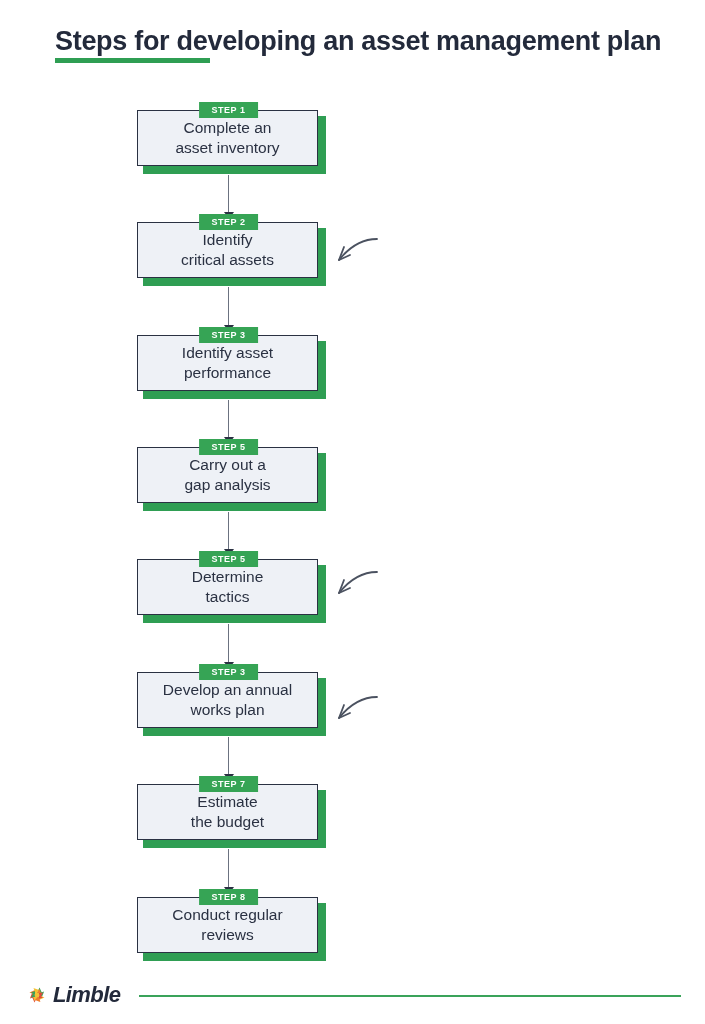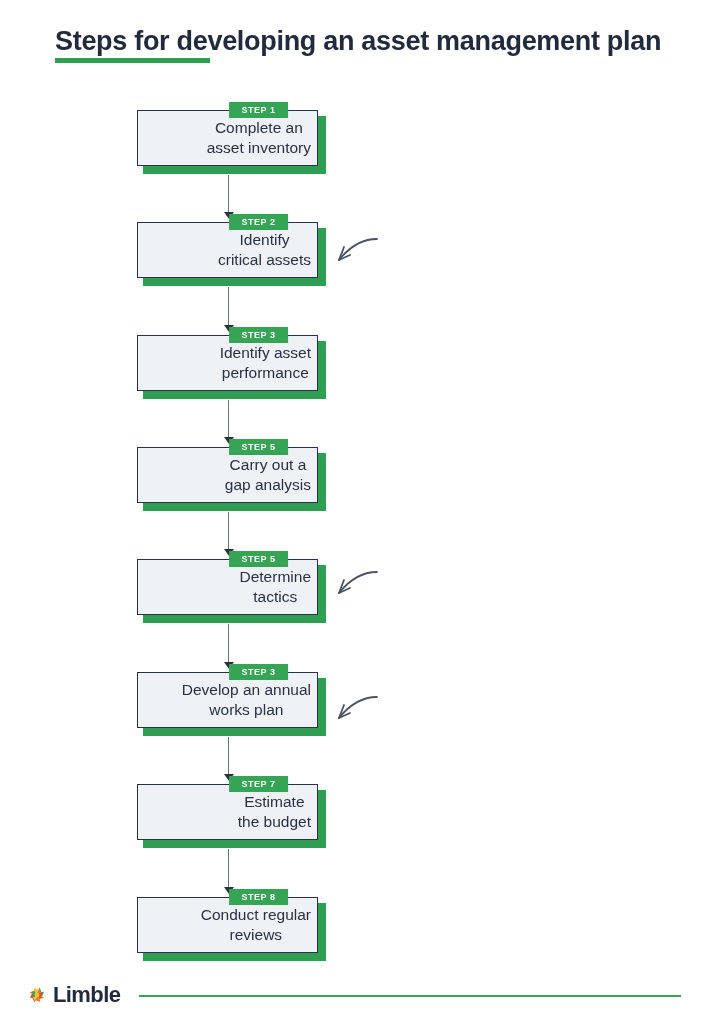--- a/index.html
+++ b/index.html
@@ -63,21 +63,21 @@
     position: absolute;
     left: 0;
     top: 0;
     width: 181px;
     height: 56px;
     background: #eef1f6;
     border: 1.6px solid #2a3142;
     box-sizing: border-box;
     display: flex;
     align-items: center;
-    justify-content: flex-end;
+    justify-content: center;
   }
   .step-label {
     font-size: 15.5px;
     line-height: 20px;
     text-align: center;
     color: #2a3142;
     padding: 0 6px;
     white-space: pre-line;
   }
   .step-badge {
@@ -87,21 +87,20 @@
     top: -8px;
     background: #36a455;
     color: #ffffff;
     font-size: 9px;
     font-weight: bold;
     letter-spacing: 0.5px;
     padding: 3px 13px 3px 13px;
     line-height: 10px;
     white-space: nowrap;
     z-index: 4;
-    margin-left: 30px;
   }
 
   
   .connector {
     position: absolute;
     left: 228px;
   }
   .connector .line {
     position: absolute;
     left: 0;
@@ -162,20 +161,21 @@
     height: 22px;
   }
   .logo-word {
     position: absolute;
     left: 27px;
     top: 1px;
     font-size: 22px;
     font-weight: bold;
     letter-spacing: -0.6px;
     color: #232a3b;
+    font-style: italic;
   }
   .footer-rule {
     position: absolute;
     left: 113px;
     top: 14px;
     width: 542px;
     height: 2.4px;
     background: #3aa35a;
   }
 </style>

